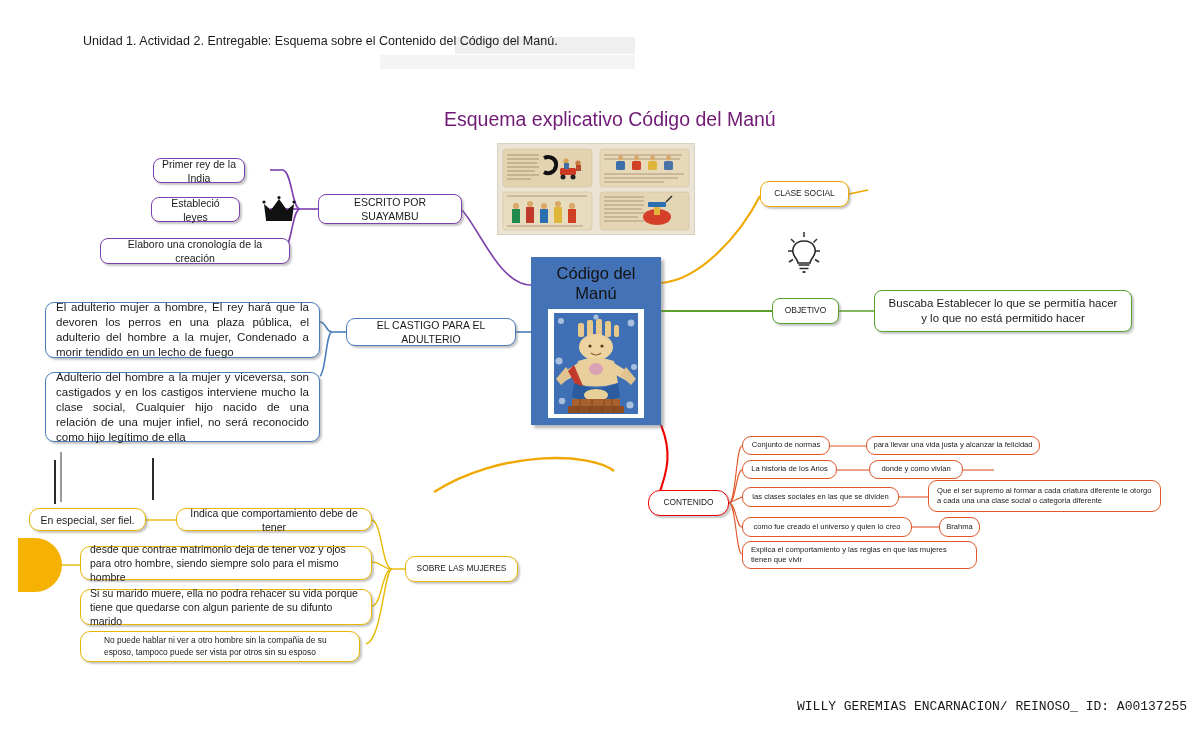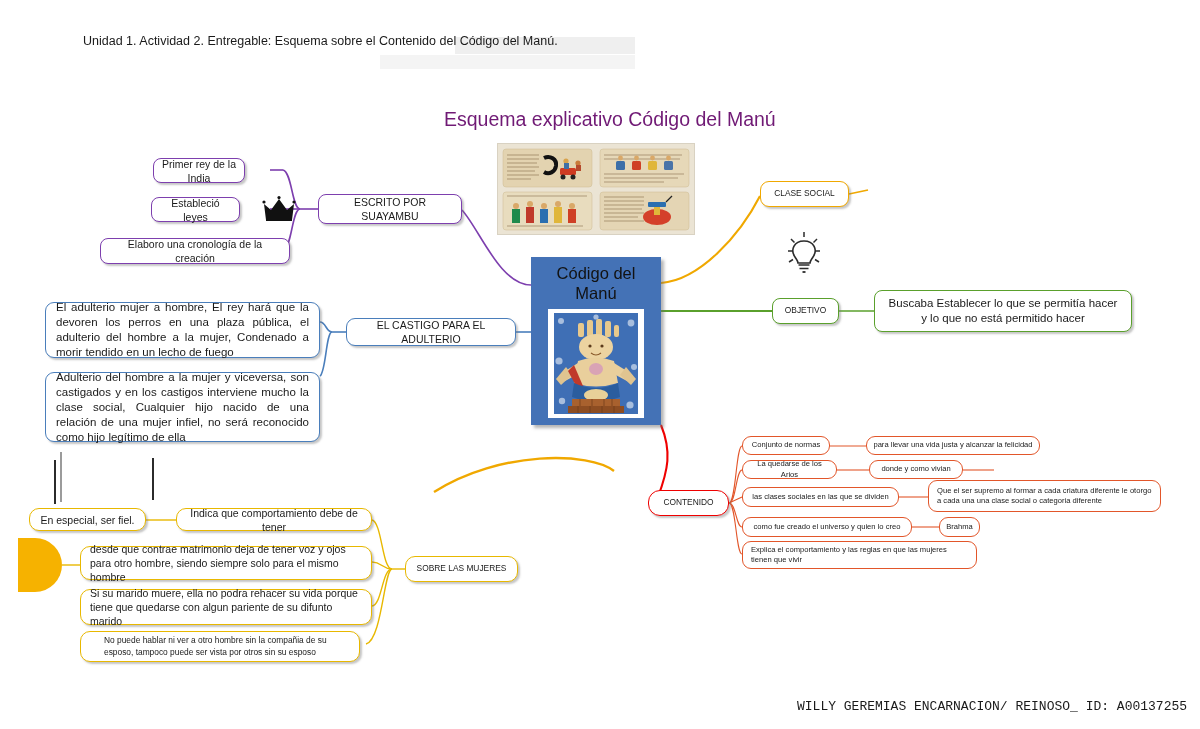--- a/index.html
+++ b/index.html
@@ -332,21 +332,21 @@
   </div>
 
   <div class="node orange" style="left:742px;top:436px;width:88px;height:19px;padding:0 5px;">
     <span class="txt t-xs ctr">Conjunto de normas</span>
   </div>
   <div class="node orange" style="left:866px;top:436px;width:174px;height:19px;padding:0 5px;">
     <span class="txt t-xs ctr">para llevar una vida justa y alcanzar la felicidad</span>
   </div>
 
   <div class="node orange" style="left:742px;top:460px;width:95px;height:19px;padding:0 5px;">
-    <span class="txt t-xs ctr">La quedarse de los Arios</span>
+    <span class="txt t-xs ctr">La historia de los Arios</span>
   </div>
   <div class="node orange" style="left:869px;top:460px;width:94px;height:19px;padding:0 5px;">
     <span class="txt t-xs ctr">donde y como vivian</span>
   </div>
   <div class="node orange" style="left:994px;top:460px;width:108px;height:19px;padding:0 22px;margin-top:24px;">
     <span class="txt t-xs ctr">a quienes adoraban</span>
   </div>
 
   <div class="node orange" style="left:742px;top:487px;width:157px;height:20px;padding:0 5px;">
     <span class="txt t-xs ctr">las clases sociales en las que se dividen</span>

